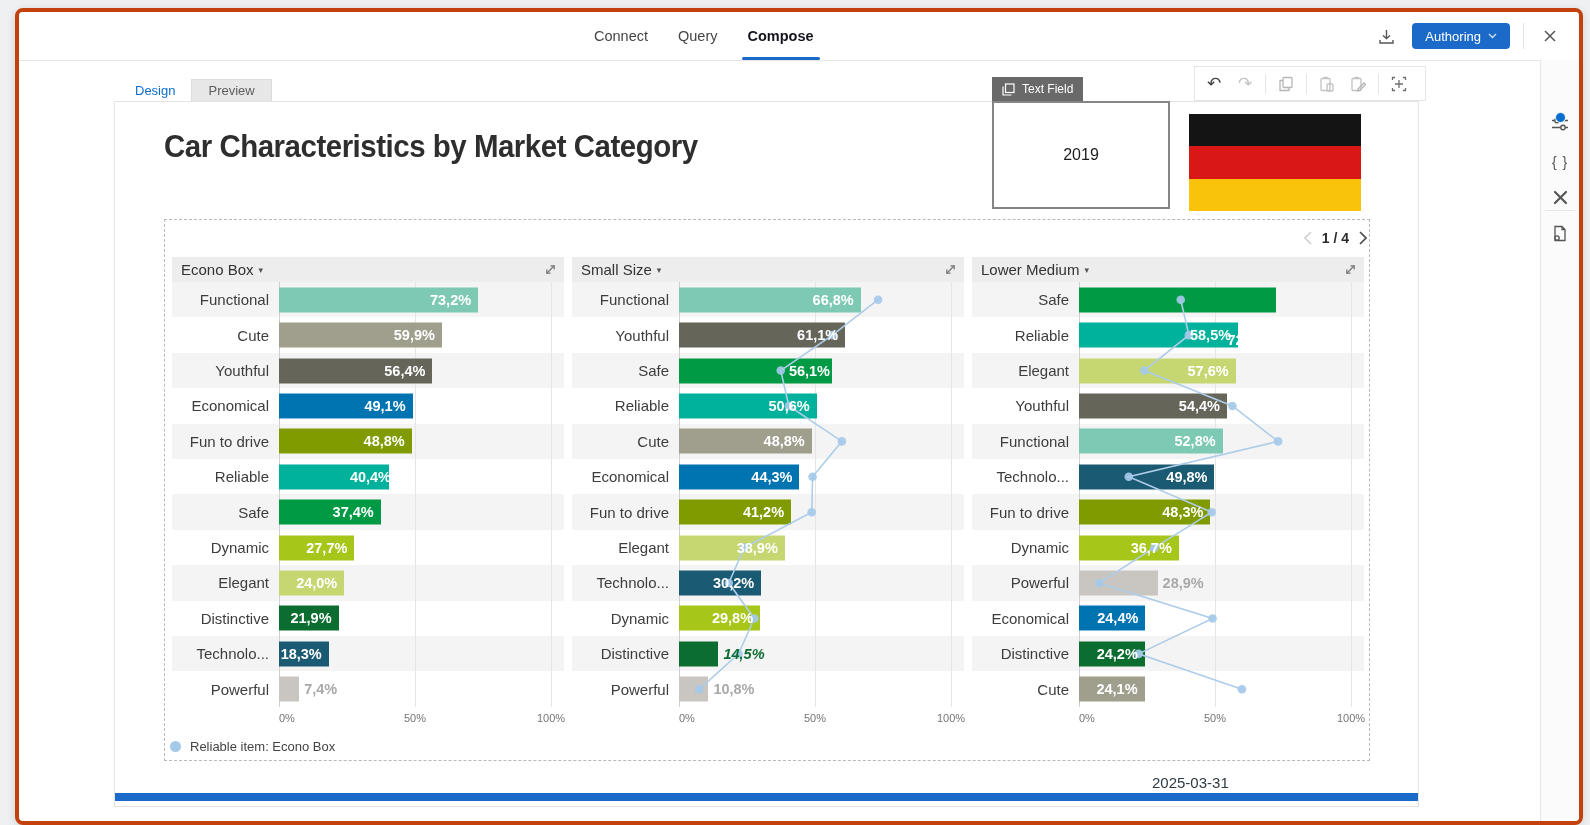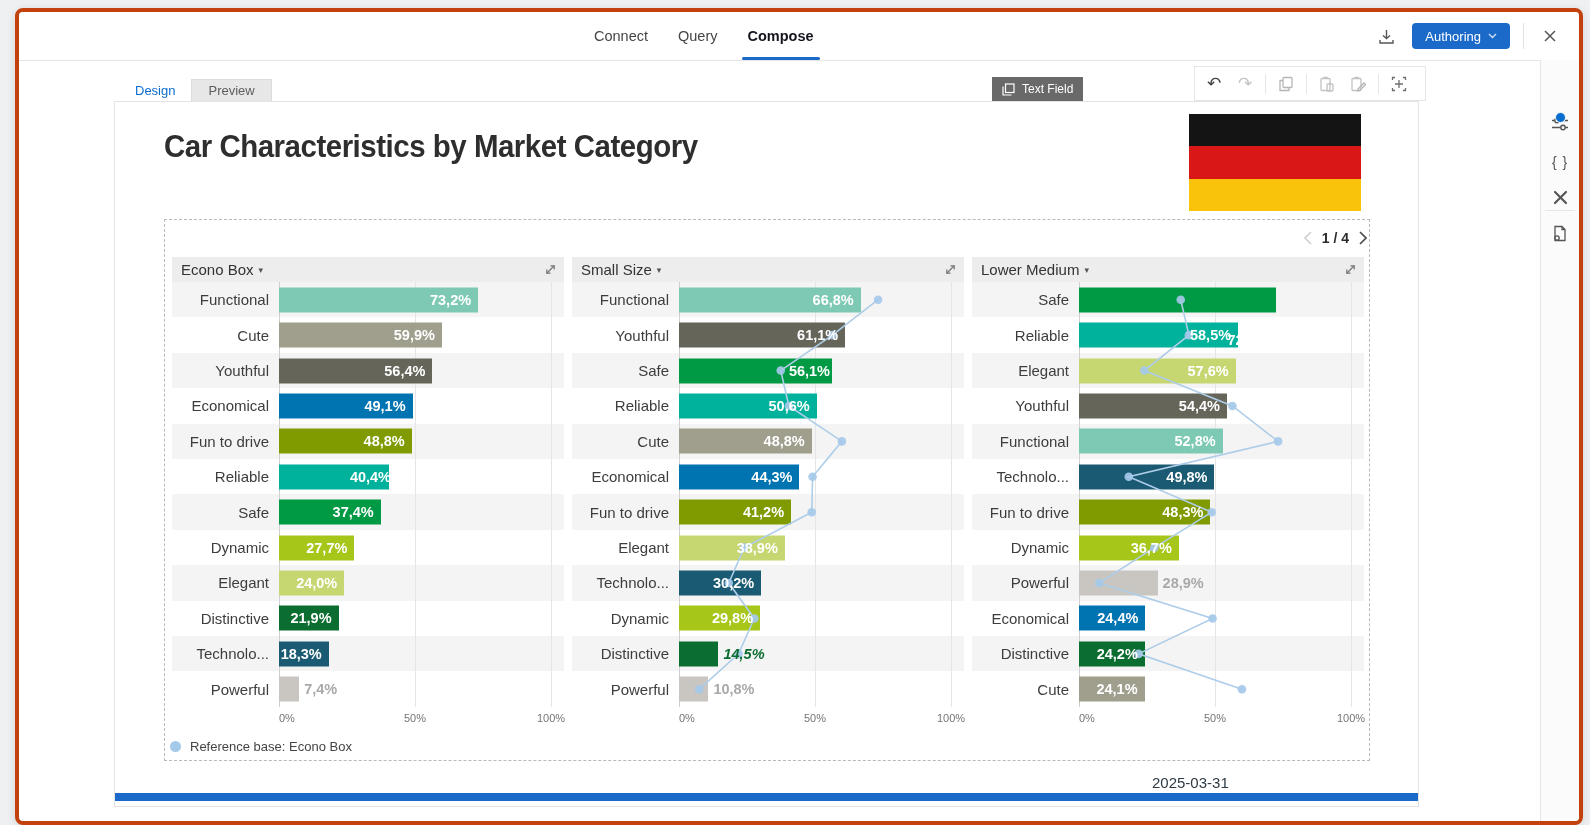--- a/index.html
+++ b/index.html
@@ -190,20 +190,23 @@
     <div class="page"></div>
     <div class="page-title">Car Characteristics by Market Category</div>
 
     <div class="tf-tab">
       <svg width="13" height="13" viewBox="0 0 13 13" fill="none" stroke="#fff" stroke-width="1.2">
           <rect x="3.5" y="1" width="8.5" height="8.5"></rect>
           <path d="M1 3.5v8.5h8.5"></path>
         </svg>
       <span>Text Field</span>
     </div>
+    <div class="tf-box">
+        <span>2019</span>
+      </div>
 
     <div class="flag">
       <div style="background: rgb(20, 20, 20);"></div>
       <div style="background: rgb(217, 23, 23);"></div>
       <div style="background: rgb(249, 194, 11);"></div>
     </div>
 
     <div class="pager">
       <div class="chev">
         <svg width="8" height="14" viewBox="0 0 8 14" fill="none" stroke="#cfcfcf" stroke-width="1.6">
@@ -495,19 +498,19 @@
         </div>
       <div class="axis">
           <span class="tick" style="left: 107px;">0%</span>
           <span class="tick" style="left: 243px; transform: translateX(-50%);">50%</span>
           <span class="tick" style="left: 379px; transform: translateX(-50%);">100%</span>
         </div>
     </div>
 
     <div class="legend">
       <div class="legend-dot"></div>
-      <span class="legend-text">Reference base: Econo Box</span>
+      <span class="legend-text">Reliable item: Econo Box</span>
     </div>
     <div class="report-date">2025-03-31</div>
     <div class="bottom-strip"></div>
 
   </div>
 </div>
 
 </body></html>

